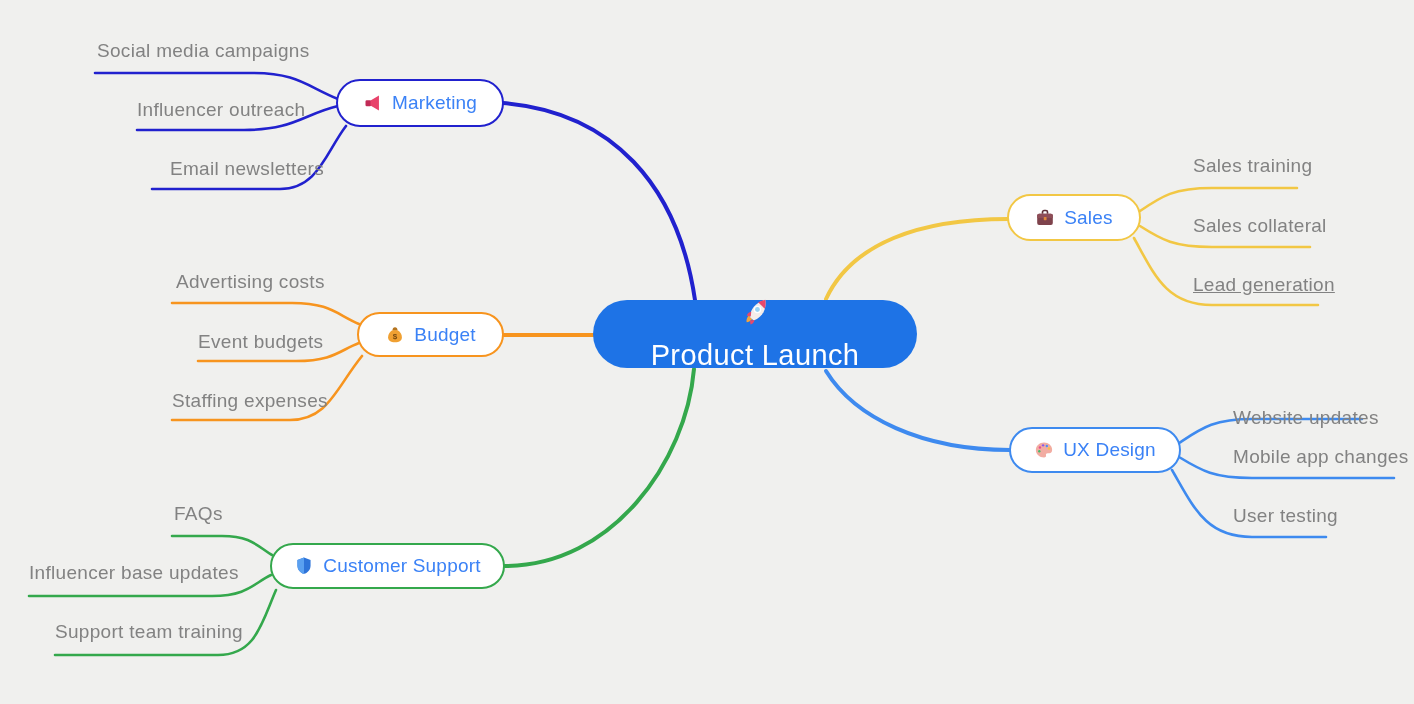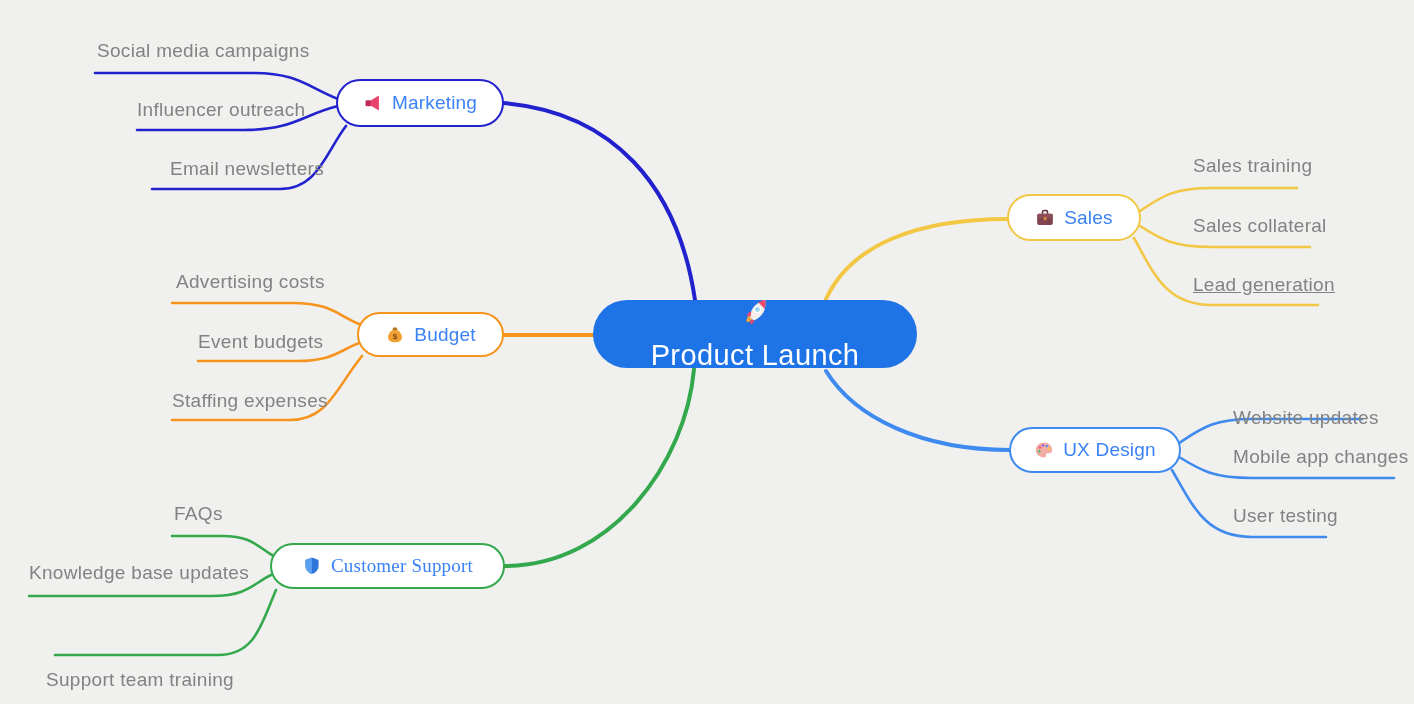--- a/index.html
+++ b/index.html
@@ -99,32 +99,32 @@
         <path d="M11.5 8.5h9C25 11.5 27 15.5 27 19.5c0 5.2-3.7 8-11 8s-11-2.8-11-8c0-4 2-8 6.5-11z" fill="#F0A032"></path>
         <text x="16" y="23" text-anchor="middle" font-family="Liberation Sans, sans-serif" font-size="13" font-weight="bold" fill="#7A4A10">$</text>
       </svg>
     </span>
     <span>Budget</span>
   </div>
   <div class="leaf-label" style="left:176px;top:271px;">Advertising costs</div>
   <div class="leaf-label" style="left:198px;top:331px;">Event budgets</div>
   <div class="leaf-label" style="left:172px;top:390px;">Staffing expenses</div>
 
-  <div class="branch-node" style="left: 270px; top: 543px; width: 235px; height: 46px; border-color: rgb(52, 168, 76); font-family: Liberation Serif, serif;">
+  <div class="branch-node" style="left: 270px; top: 543px; width: 235px; height: 46px; border-color: rgb(52, 168, 76);">
     <span class="icon">
       <svg width="20" height="20" viewBox="0 0 32 32">
         <path d="M16 2.5l10.5 4V15c0 6.6-4.2 11.6-10.5 13.5C9.7 26.6 5.5 21.6 5.5 15V6.5z" fill="#2E74D9"></path>
         <path d="M16 2.5L5.5 6.5V15c0 6.6 4.2 11.6 10.5 13.5z" fill="#5AA0F0"></path>
       </svg>
     </span>
     <span>Customer Support</span>
   </div>
   <div class="leaf-label" style="left:174px;top:503px;">FAQs</div>
-  <div class="leaf-label" style="left:29px;top:562px;">Knowledge base updates</div>
-  <div class="leaf-label" style="left:46px;top:621px;margin-top:48px;">Support team training</div>
+  <div class="leaf-label" style="left:29px;top:562px;">Influencer base updates</div>
+  <div class="leaf-label" style="left:55px;top:621px;">Support team training</div>
 
   <div class="branch-node" style="left: 1007px; top: 194px; width: 134px; height: 47px; border-color: rgb(242, 199, 68);">
     <span class="icon">
       <svg width="20" height="20" viewBox="0 0 32 32">
         <path d="M12 9V6.5C12 5.1 13.1 4 14.5 4h3C18.9 4 20 5.1 20 6.5V9" stroke="#5E3038" stroke-width="2.6" fill="none"></path>
         <rect x="3.5" y="9" width="25" height="18" rx="3" fill="#7E434C"></rect>
         <path d="M3.5 16v-4a3 3 0 013-3h19a3 3 0 013 3v4z" fill="#8E4E58"></path>
         <rect x="14" y="14.5" width="4.5" height="5" rx="1" fill="#E0873A"></rect>
       </svg>
     </span>

